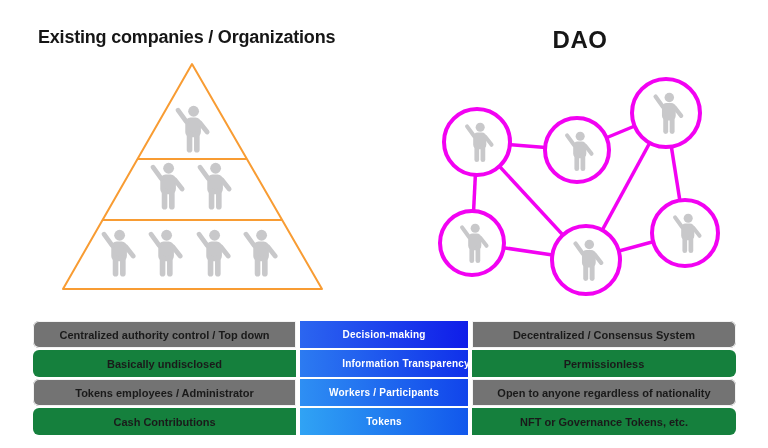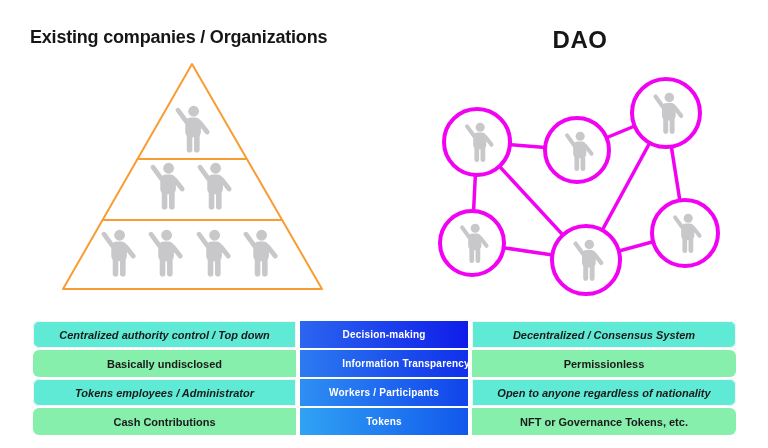--- a/index.html
+++ b/index.html
@@ -13,21 +13,21 @@
     overflow: hidden;
   }
   .title {
     position: absolute;
     font-size: 18px;
     font-weight: bold;
     color: #161616;
     letter-spacing: -0.2px;
     white-space: nowrap;
   }
-  .title-left { left: 30px; top: 27px; }
+  .title-left { left: 38px; top: 27px; }
   .title-right { left: 420px; top: 26px; width: 320px; text-align: center; font-size: 24px; letter-spacing: 0.5px; }
 
   .diagram-svg {
     position: absolute;
     left: 0; top: 0;
     width: 768px; height: 448px;
   }
 
   .cmp-table {
     position: absolute;
@@ -46,22 +46,22 @@
     justify-content: center;
     font-weight: bold;
     font-size: 11px;
     color: #1a1a1a;
     white-space: nowrap;
   }
   .cell-left  { width: 263px; margin-right: 4px; border-radius: 6px 0 0 6px; }
   .cell-mid   { width: 168px; margin-right: 4px; color: #ffffff; font-size: 10px; letter-spacing: 0.2px; }
   .cell-right { width: 264px; border-radius: 0 6px 6px 0; }
 
-  .row-odd  .cell-left, .row-odd  .cell-right { background: #5eead4; box-shadow: 0 0 0 1px #f3f3f3 inset; font-style: italic; }
-  .row-even .cell-left, .row-even .cell-right { background: #86efac; text-align: right; }
+  .row-odd  .cell-left, .row-odd  .cell-right { background: #737373; box-shadow: 0 0 0 1px #f3f3f3 inset; }
+  .row-even .cell-left, .row-even .cell-right { background: #15803d; text-align: right; }
 
   .mid-1 { background: linear-gradient(90deg, #2b66f0, #0f1de9); }
   .mid-2 { background: linear-gradient(90deg, #2c7bf1, #1030ea); padding-left: 44px; }
   .mid-3 { background: linear-gradient(90deg, #2e8ff3, #1144eb); }
   .mid-4 { background: linear-gradient(90deg, #30a3f4, #1257ec); }
 </style>
 </head>
 <body>
 
 <div class="canvas">

